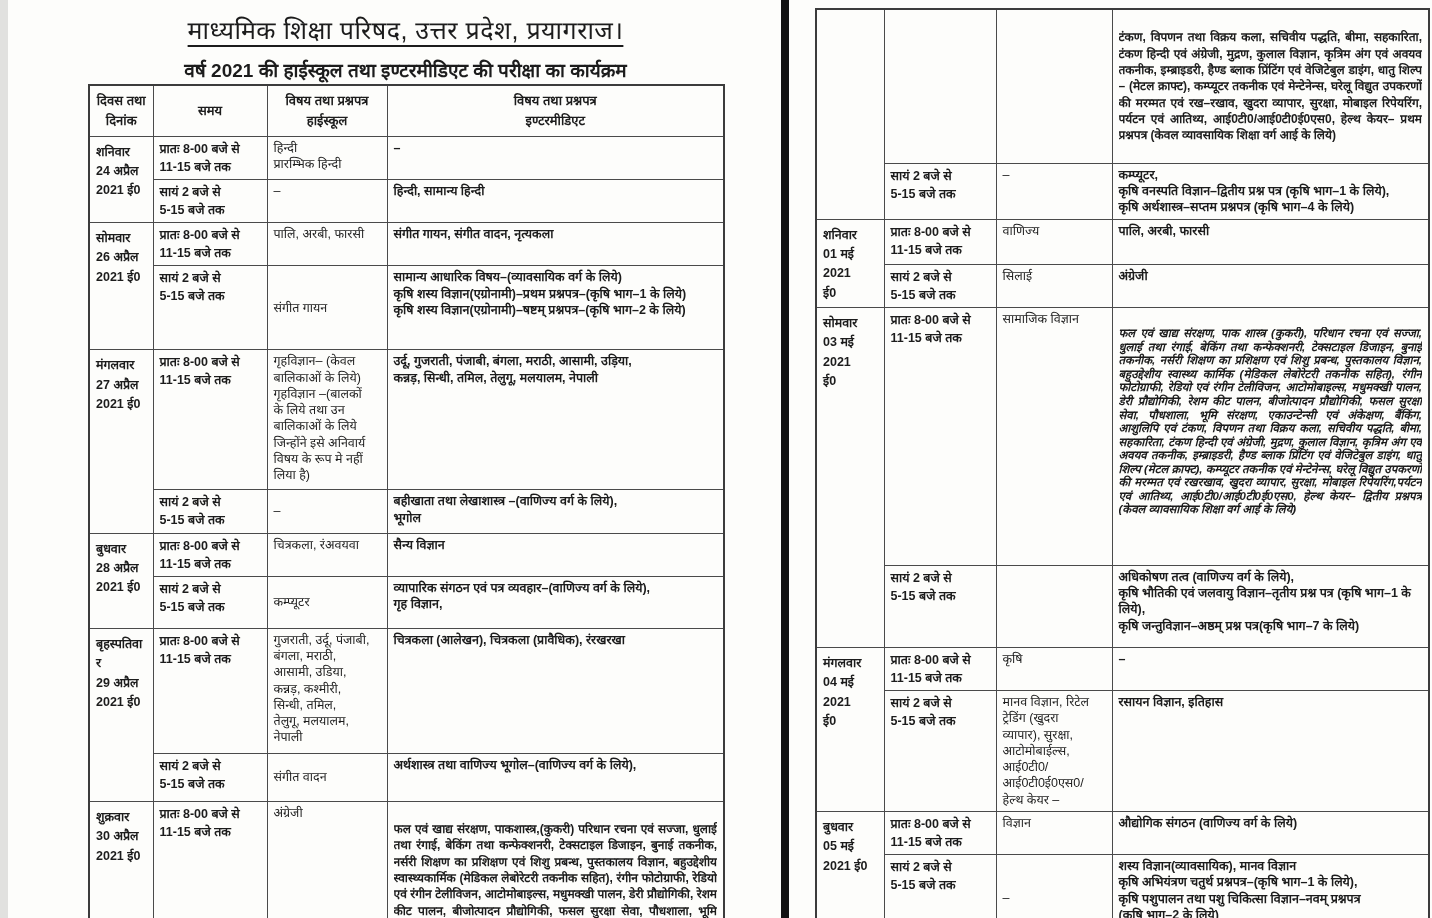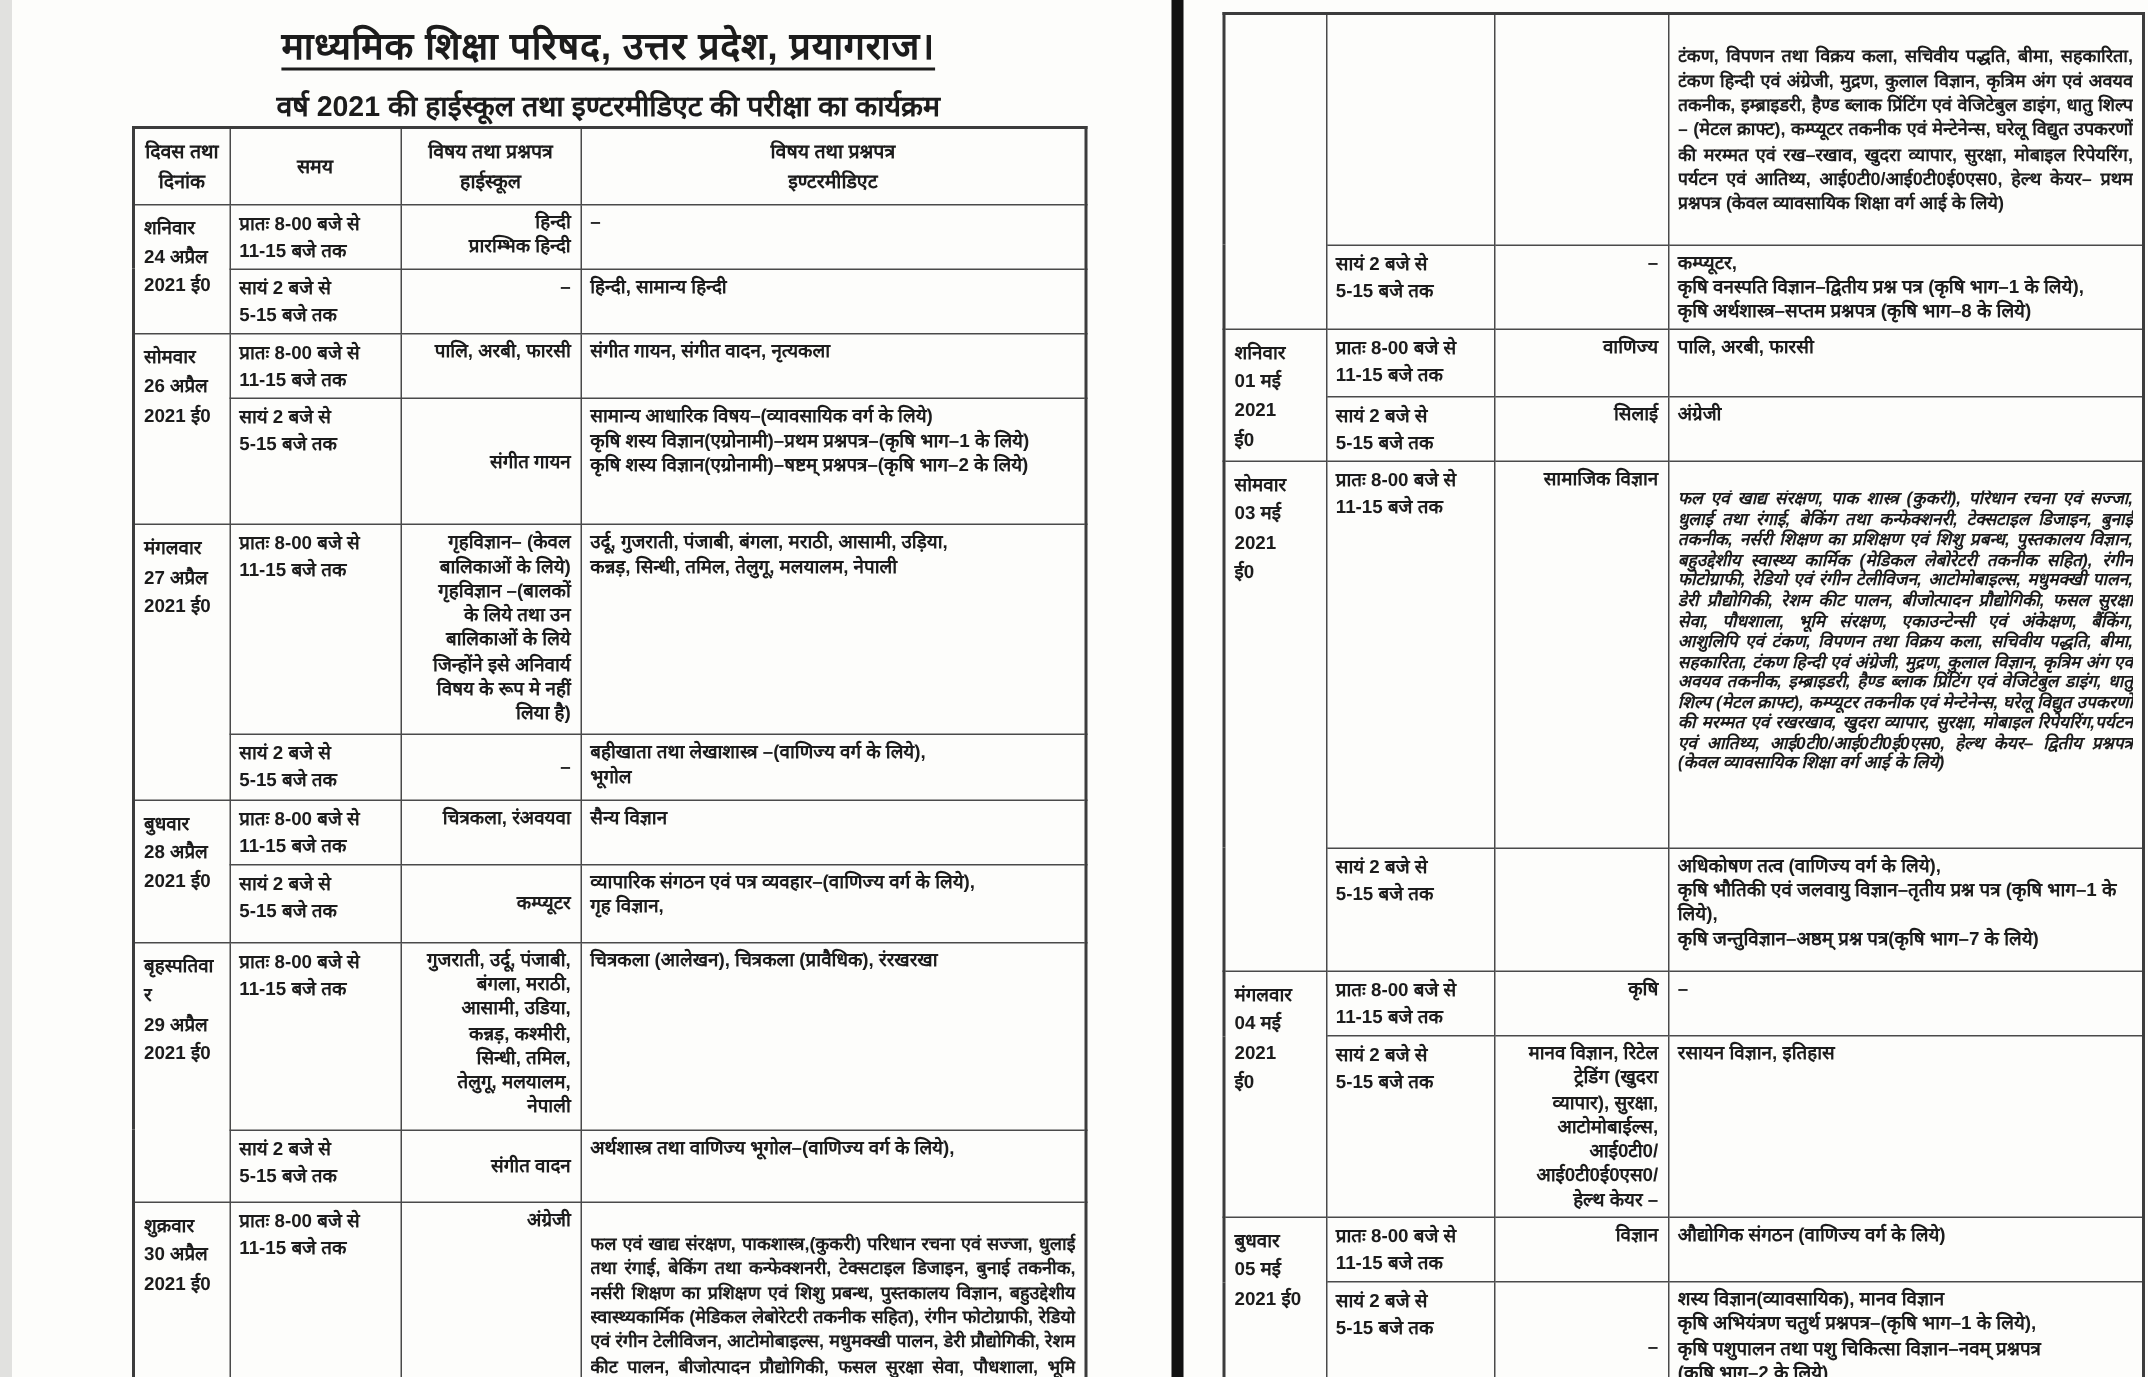--- a/index.html
+++ b/index.html
@@ -8,35 +8,35 @@
     background:#f4f4f2;color:#1c1c1c;
     font-family:"Liberation Sans","DejaVu Sans",sans-serif;
   }
   .edge-strip{position:absolute;left:0;top:0;width:8px;height:918px;background:#e1e1df;}
   .page-bg{position:absolute;top:0;height:918px;background:#fdfdfb;}
   .pg-left{left:8px;width:773px;}
   .pg-right{left:789px;width:643px;}
   .divider{position:absolute;left:781px;top:0;width:8px;height:918px;background:#121212;}
   .head{position:absolute;left:88px;top:12px;width:635px;text-align:center;}
   .title{
-    font-size:25px;font-weight:700;letter-spacing:.5px;
+    font-size:25px;font-weight:400;letter-spacing:.5px;
     text-decoration:underline;text-underline-offset:6px;text-decoration-thickness:2px;
   }
   .subtitle{margin-top:11px;font-size:19px;font-weight:700;}
   table{border-collapse:collapse;table-layout:fixed;background:#fdfdfb;}
   .t1{position:absolute;left:88px;top:84px;width:635px;border:2px solid #3c3c3c;}
   .t2{position:absolute;left:815px;top:8px;width:613px;border:2px solid #3c3c3c;}
   td,th{
     border:1px solid #4a4a4a;padding:3px 6px;font-size:12.5px;line-height:1.3;
     vertical-align:top;white-space:pre-line;overflow:hidden;word-wrap:break-word;
   }
   th{font-weight:700;text-align:center;vertical-align:middle;font-size:13px;line-height:1.5;}
   td.day{text-align:left;font-weight:700;padding-top:6px;line-height:1.55;}
   td.time{text-align:left;font-weight:700;line-height:1.45;}
-  td.hs{font-weight:700;text-align:right;}
+  td.hs{font-weight:400;}
   td.inter{font-weight:600;}
   td.vm{vertical-align:middle;}
   .para{font-size:12px;line-height:1.36;text-align:justify;}
   .dense{font-size:11.5px;line-height:1.18;font-style:italic;}
   .clip{overflow:hidden;}
   .h-r6{max-height:178px;}
   .h-cont{max-height:146px;}
   .h-m3a{max-height:252px;}
 </style>
 </head>
@@ -200,21 +200,21 @@
       <td class="inter para">
         <div class="clip h-cont">टंकण, विपणन तथा विक्रय कला, सचिवीय पद्धति, बीमा, सहकारिता, टंकण हिन्दी एवं अंग्रेजी, मुद्रण, कुलाल विज्ञान, कृत्रिम अंग एवं अवयव तकनीक, इम्ब्राइडरी, हैण्ड ब्लाक प्रिंटिंग एवं वेजिटेबुल डाइंग, धातु शिल्प – (मेटल क्राफ्ट), कम्प्यूटर तकनीक एवं मेन्टेनेन्स, घरेलू विद्युत उपकरणों की मरम्मत एवं रख–रखाव, खुदरा व्यापार, सुरक्षा, मोबाइल रिपेयरिंग, पर्यटन एवं आतिथ्य, आई0टी0/आई0टी0ई0एस0, हेल्थ केयर– प्रथम प्रश्नपत्र (केवल व्यावसायिक शिक्षा वर्ग आई के लिये)</div>
       </td>
     </tr>
     <tr style="height:48px">
       <td class="time">सायं 2 बजे से
 5-15 बजे तक</td>
       <td class="hs">–</td>
       <td class="inter">कम्प्यूटर,
 कृषि वनस्पति विज्ञान–द्वितीय प्रश्न पत्र (कृषि भाग–1 के लिये),
-कृषि अर्थशास्त्र–सप्तम प्रश्नपत्र (कृषि भाग–8 के लिये)</td>
+कृषि अर्थशास्त्र–सप्तम प्रश्नपत्र (कृषि भाग–4 के लिये)</td>
     </tr>
 
     <tr style="height:45px">
       <td class="day" rowspan="2">शनिवार
 01 मई 2021
 ई0</td>
       <td class="time">प्रातः 8-00 बजे से
 11-15 बजे तक</td>
       <td class="hs">वाणिज्य</td>
       <td class="inter">पालि,  अरबी,  फारसी</td>

